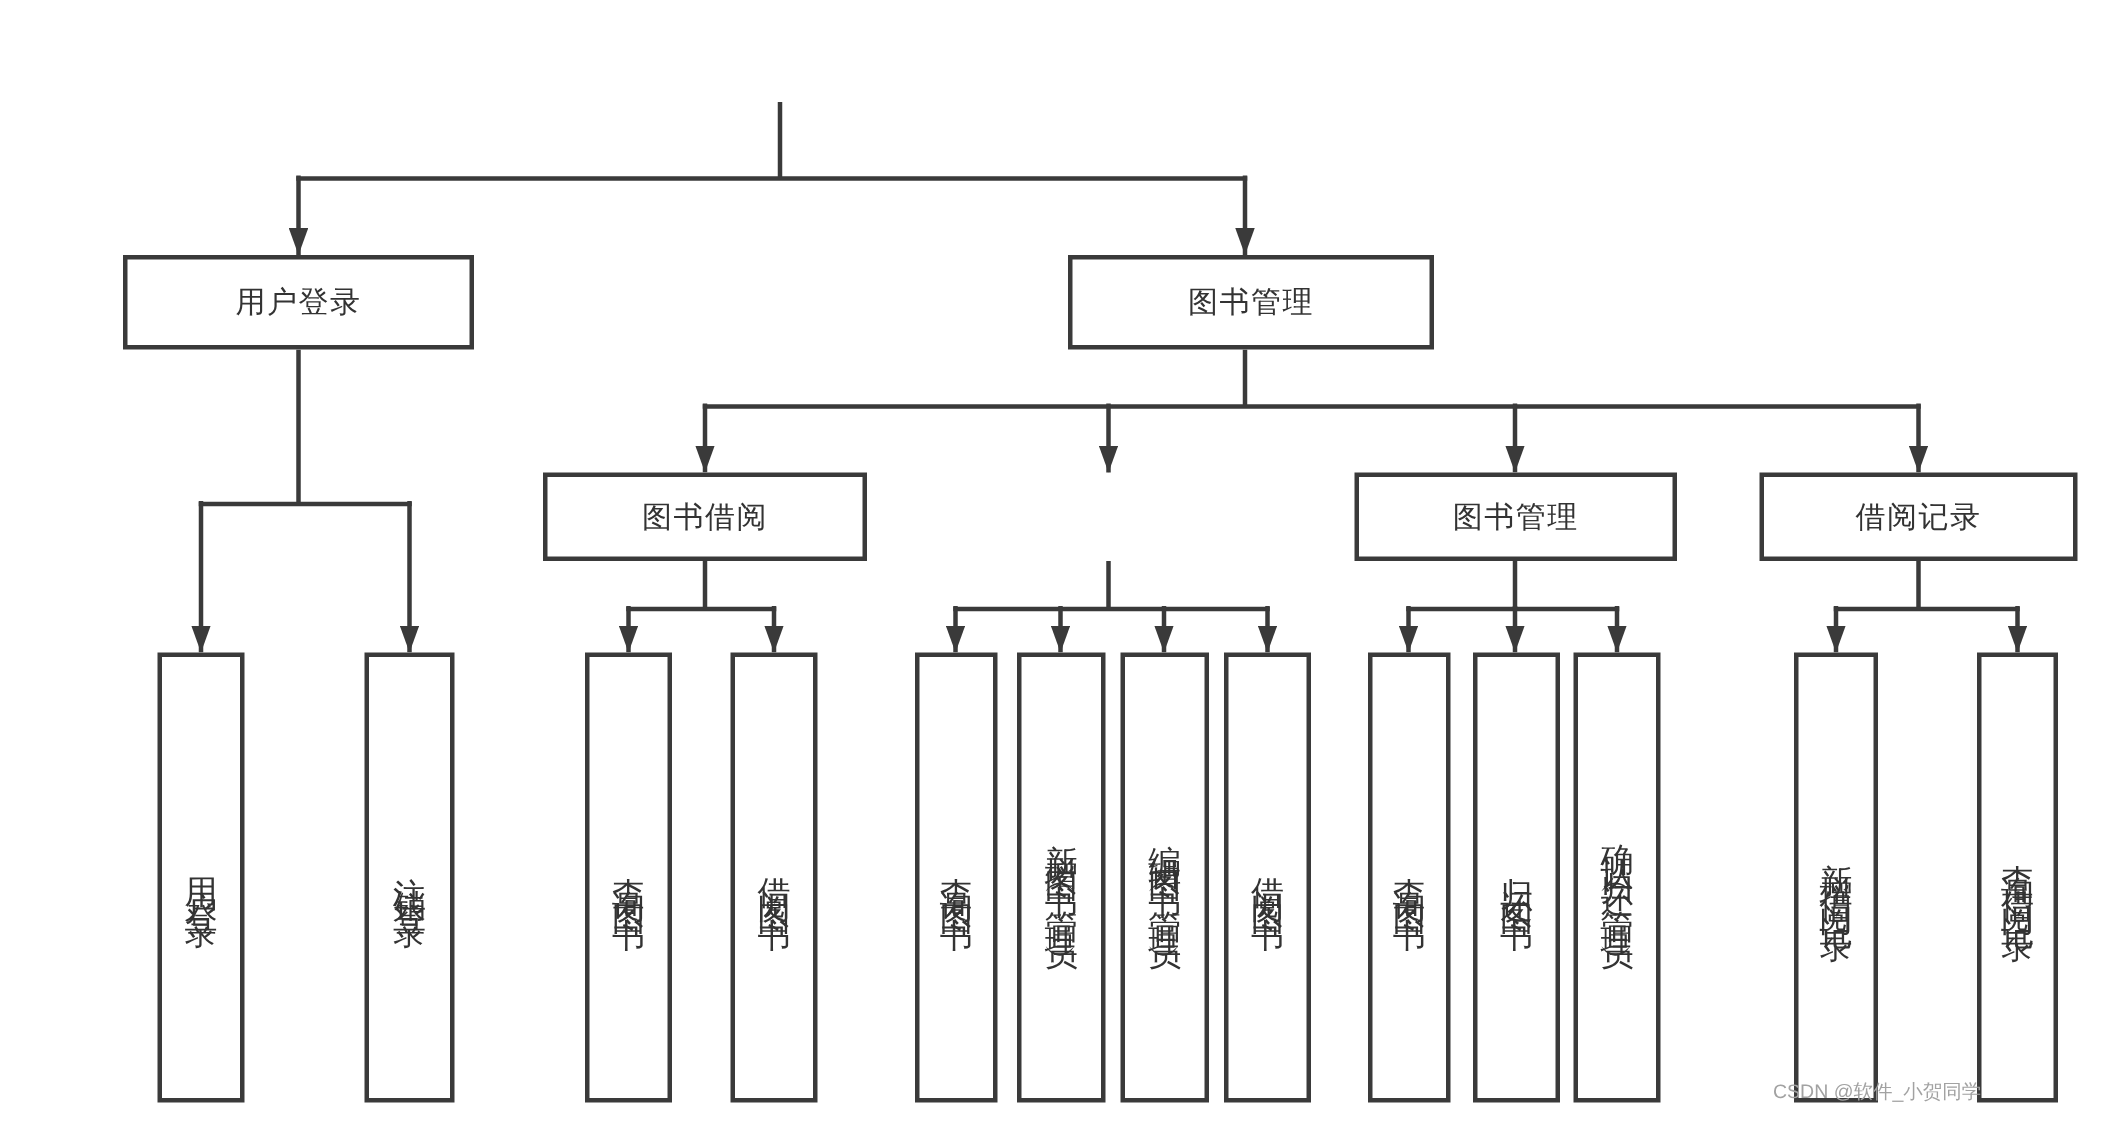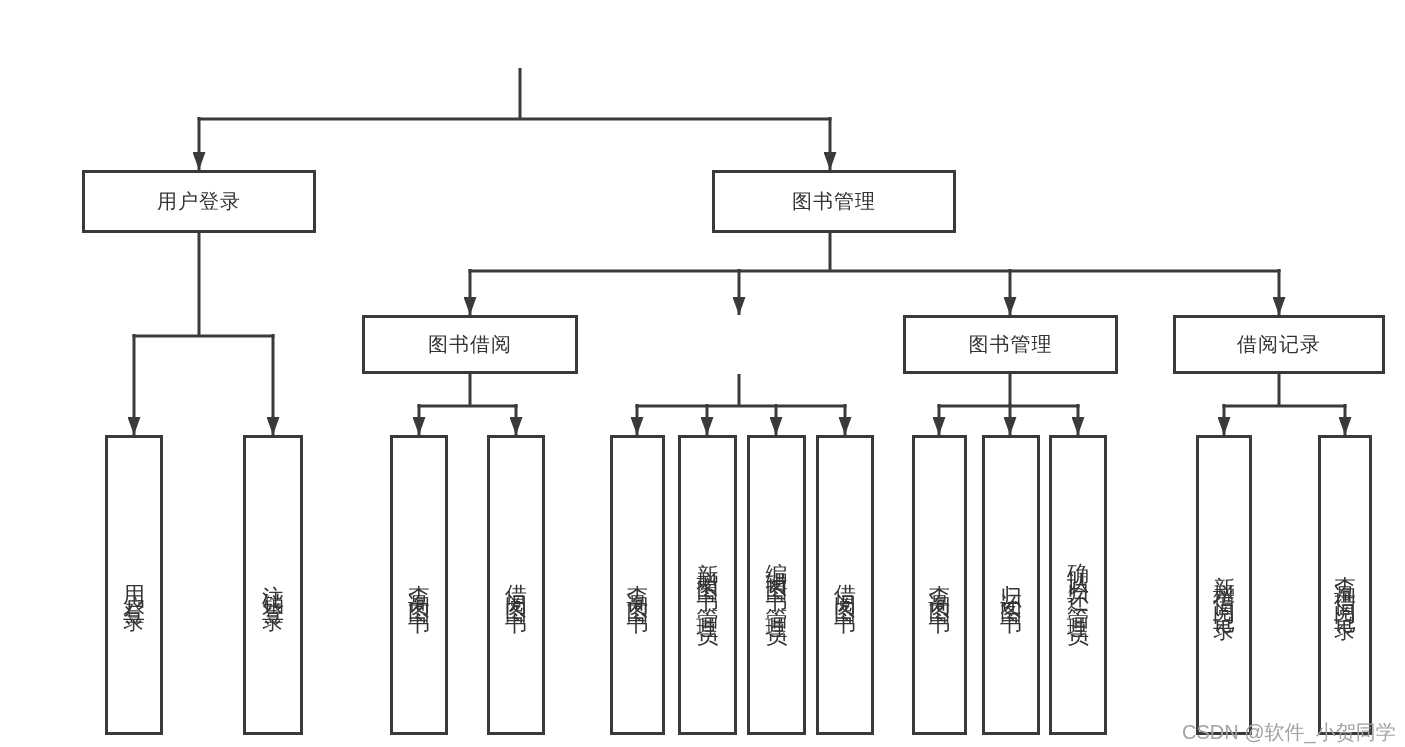--- a/index.html
+++ b/index.html
@@ -41,21 +41,21 @@
     text-orientation: mixed;
     font-size: 22px;
     letter-spacing: 9px;
     line-height: 1;
     white-space: nowrap;
   }
   .watermark {
     position: absolute;
     left: 1182px;
     top: 719px;
-    font-size: 20px;
+    font-size: 13px;
     color: #a2a2a2;
     z-index: 5;
     white-space: nowrap;
   }
 </style>
 </head>
 <body>
 
 <div class="canvas">
 

